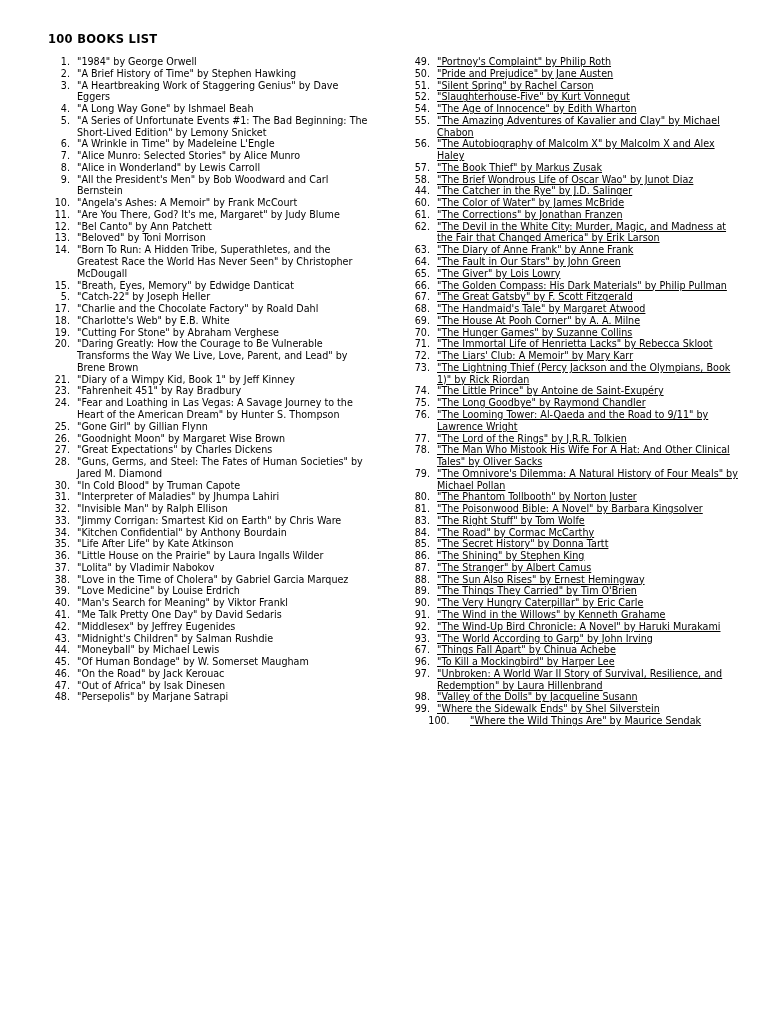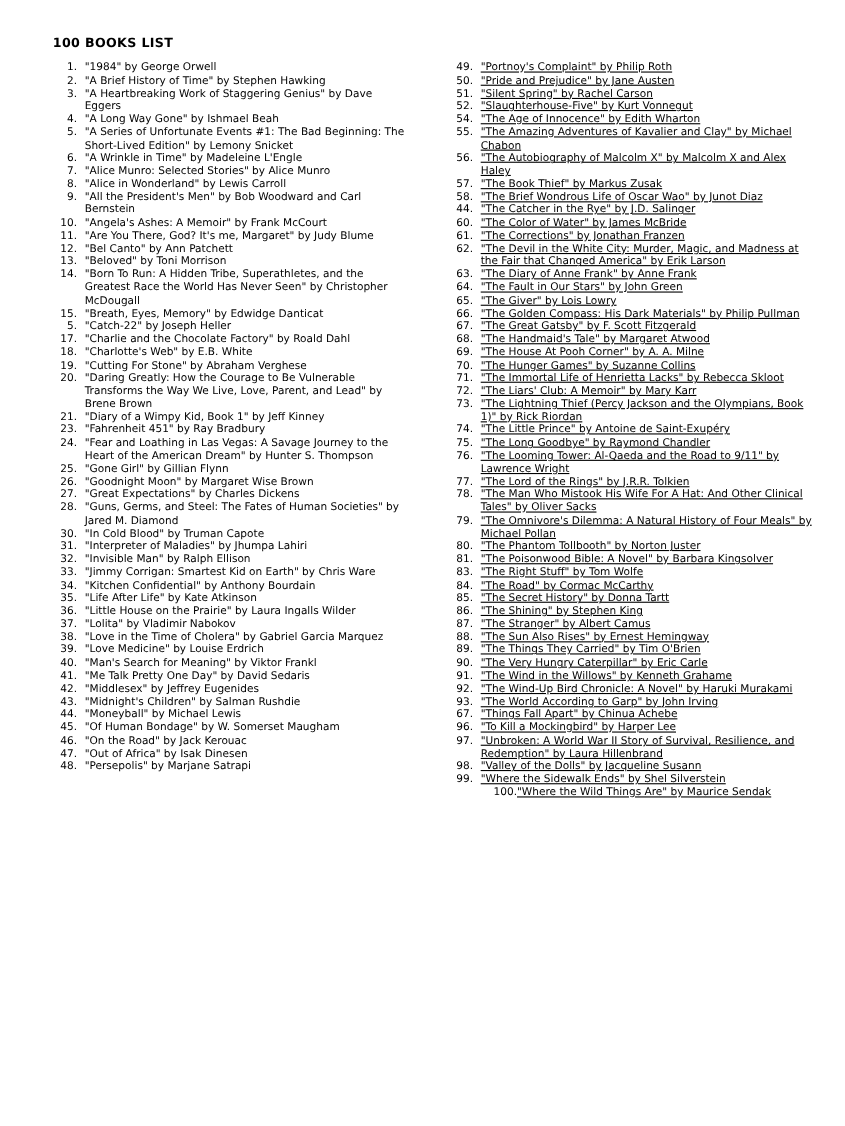--- a/index.html
+++ b/index.html
@@ -70,21 +70,21 @@
     display: block;
   }
   
   ol.booklist > li.wide-num {
     padding-left: 16px;
   }
   ol.booklist > li.wide-num > .num {
     position: static;
     display: inline-block;
     width: 46px;
-    text-align: right;
+    text-align: center;
     text-indent: -16px;
   }
   ol.booklist > li.wide-num > .txt {
     display: inline;
   }
 </style>
 </head>
 <body>
 
 <div class="page">

